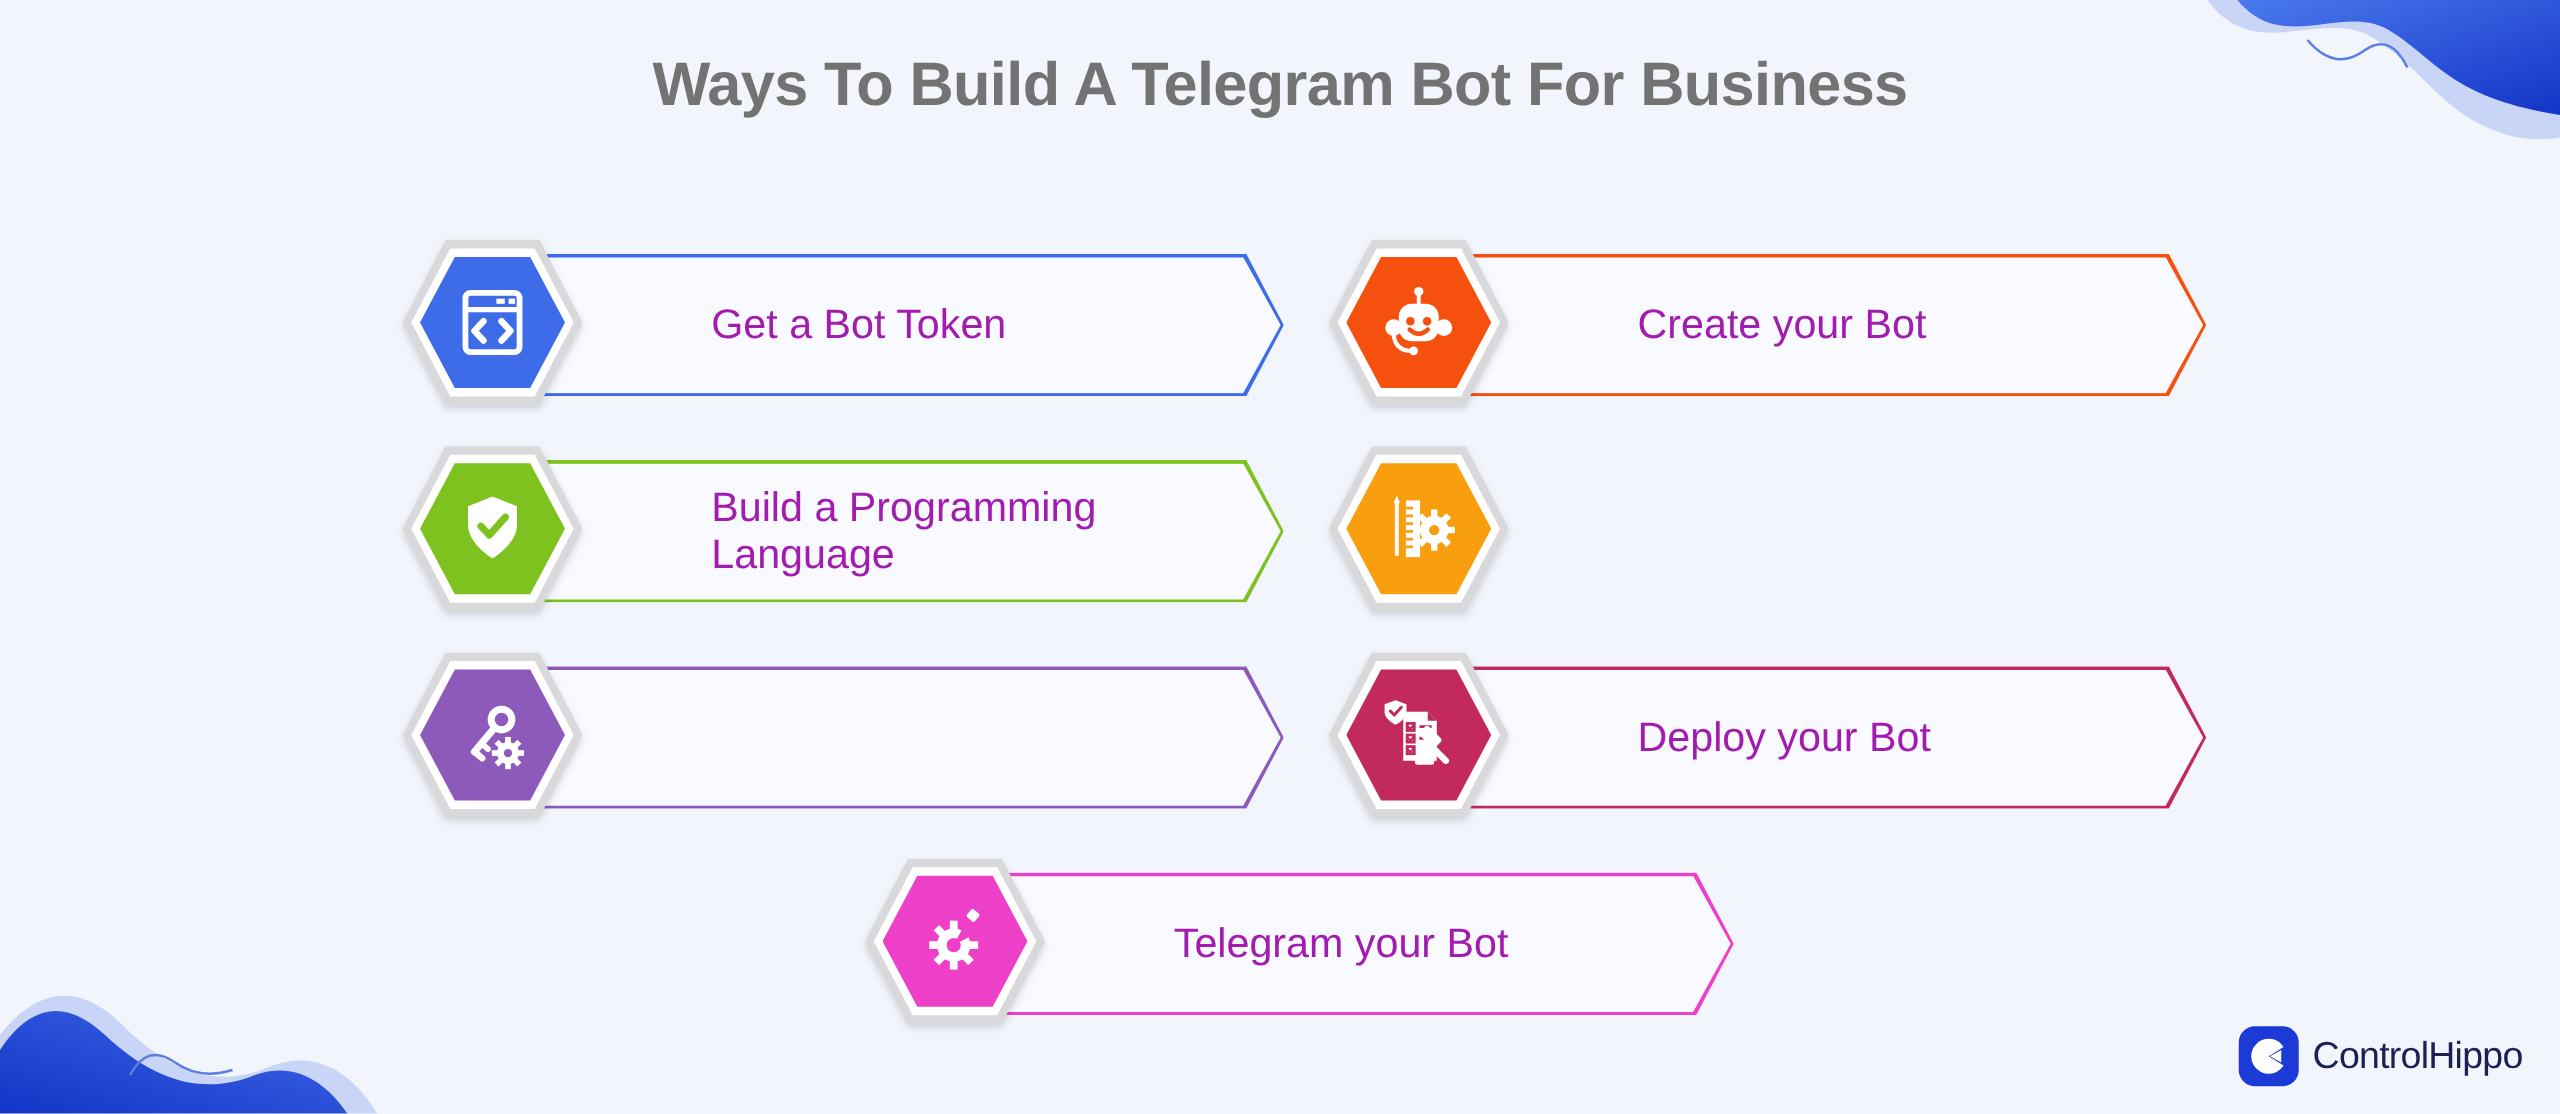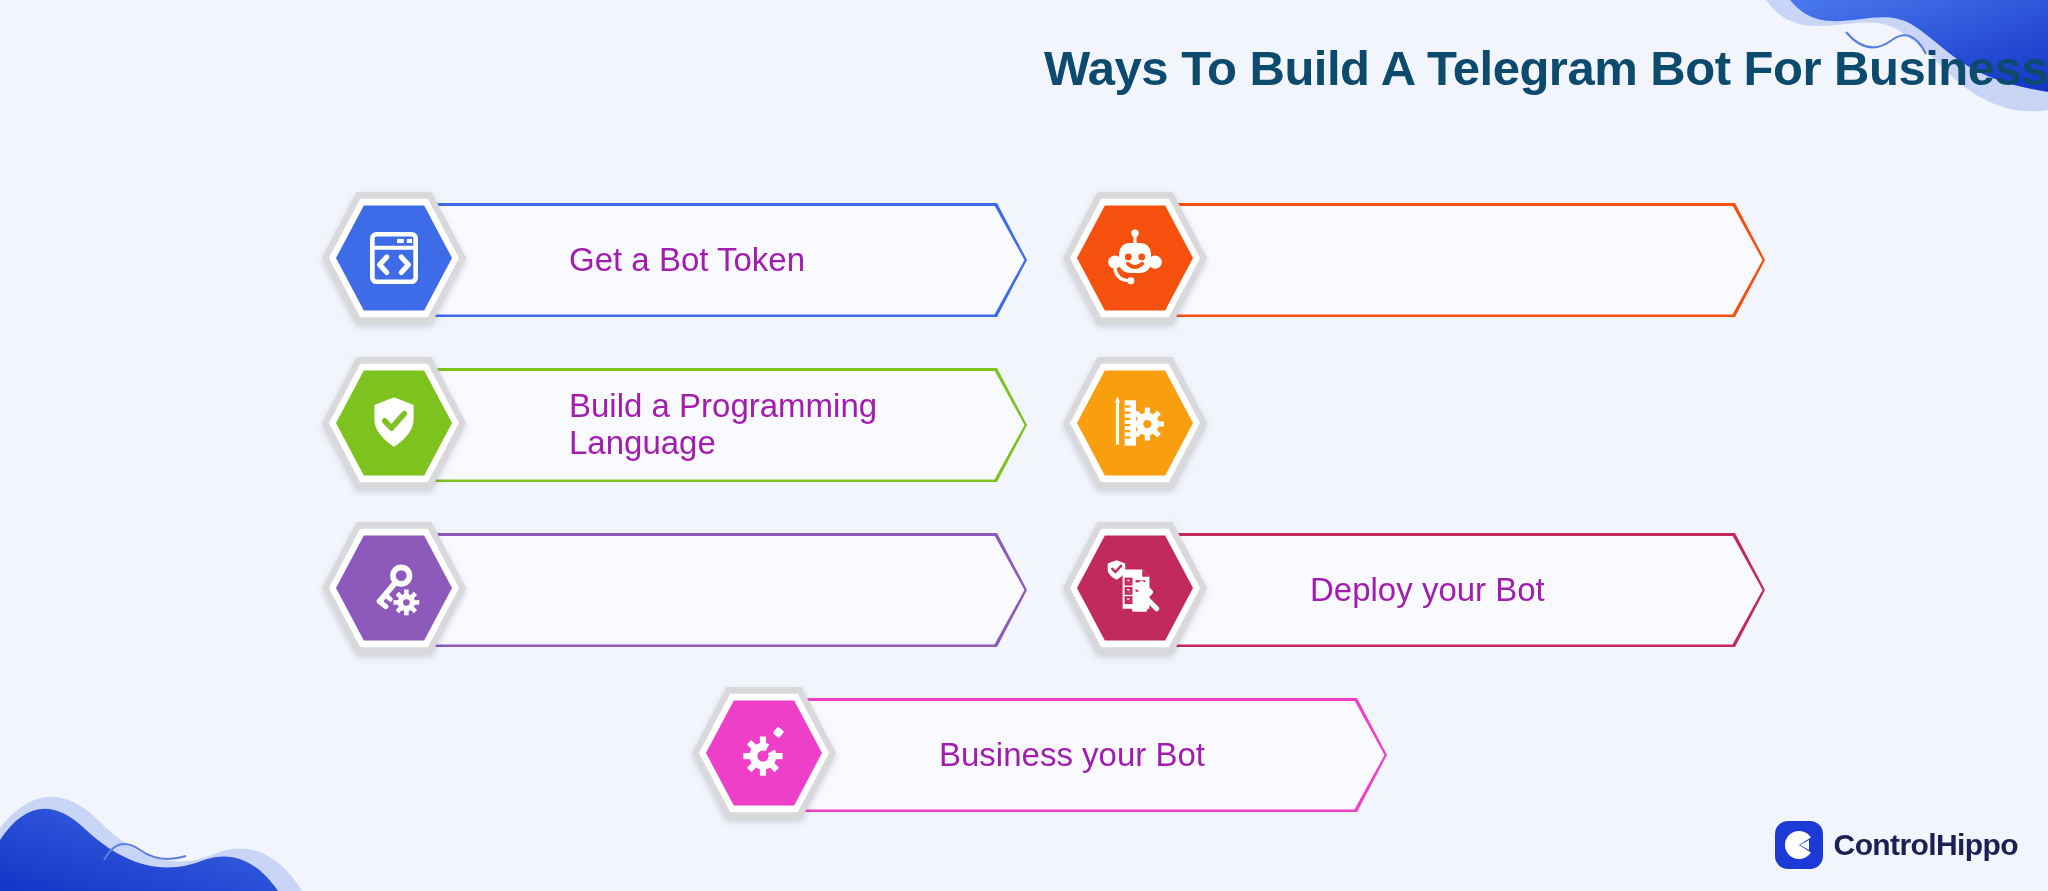--- a/index.html
+++ b/index.html
@@ -2,22 +2,22 @@
 <html><head>
 <meta charset="utf-8">
 <style>
   html,body{margin:0;padding:0;}
   body{
     width:2048px;height:891px;position:relative;overflow:hidden;
     background:#f2f5fb;
     font-family:"Liberation Sans","DejaVu Sans",sans-serif;
   }
   .title{
-    position:absolute;left:0;top:40px;width:2048px;text-align:right;
-    font-size:49px;font-weight:800;color:#0c4a6e;letter-spacing:-0.5px;
+    position:absolute;left:0;top:40px;width:2048px;text-align:center;
+    font-size:49px;font-weight:800;color:#737373;letter-spacing:-0.5px;
   }
   
   .step{position:absolute;height:140px;}
   .banner{position:absolute;left:62px;right:0;top:13px;bottom:13px;}
   .banner-border,.banner-fill{
     position:absolute;
     clip-path:polygon(0 0, calc(100% - 30px) 0, 100% 50%, calc(100% - 30px) 100%, 0 100%);
   }
   .banner-border{inset:0;background:var(--accent);}
   .banner-fill{inset:2.5px;background:#f8faff;}
@@ -30,21 +30,21 @@
        filter:drop-shadow(0 3px 3px rgba(40,50,80,0.18));}
   .hex-l{position:absolute;clip-path:polygon(24% 1.5%,76% 1.5%,100% 50%,76% 98.5%,24% 98.5%,0 50%);}
   .hex-gray{inset:0;background:#d9d9dc;}
   .hex-white{inset:7px;background:#ffffff;}
   .hex-fill{inset:14px;background:var(--accent);}
   .ic{position:absolute;left:50%;top:50%;width:66px;height:66px;transform:translate(-50%,-50%);}
   
   .logo{position:absolute;right:30px;bottom:22px;display:flex;align-items:center;gap:11px;}
   .logo-badge{width:48px;height:48px;border-radius:13px;background:#1b3ad6;position:relative;}
   .logo-badge svg{position:absolute;inset:0;}
-  .logo-text{font-size:30px;font-weight:700;color:#1c2153;letter-spacing:-0.6px;}
+  .logo-text{font-size:30px;font-weight:400;color:#1c2153;letter-spacing:-0.6px;}
   
   .wave{position:absolute;pointer-events:none;}
   .wave-tr{top:0;right:0;}
   .wave-bl{bottom:0;left:0;}
 </style>
 </head>
 <body>
 
 <svg class="wave wave-tr" width="300" height="130" viewBox="0 0 300 130">
   <defs>
@@ -90,20 +90,21 @@
       <polyline points="25,31 18,38.5 25,46" fill="none" stroke="#fff" stroke-width="5" stroke-linecap="round" stroke-linejoin="round"></polyline>
       <polyline points="39,31 46,38.5 39,46" fill="none" stroke="#fff" stroke-width="5" stroke-linecap="round" stroke-linejoin="round"></polyline>
     </svg>
   </div>
 </div>
 
 <div class="step" style="left: 1063px; top: 190px; width: 702px; --accent: #f5500e;">
   <div class="banner">
     <div class="banner-border"></div>
     <div class="banner-fill"></div>
+    <span class="step-label">Create your Bot</span>
   </div>
   <div class="hex">
     <div class="hex-l hex-gray"></div>
     <div class="hex-l hex-white"></div>
     <div class="hex-l hex-fill"></div>
     <svg class="ic" viewBox="0 0 64 64">
       <circle cx="32" cy="8" r="3.6" fill="#fff"></circle>
       <line x1="32" y1="11" x2="32" y2="18" stroke="#fff" stroke-width="3"></line>
       <circle cx="12.5" cy="36" r="6.5" fill="#fff"></circle>
       <circle cx="51.5" cy="36" r="6.5" fill="#fff"></circle>
@@ -260,21 +261,21 @@
       <line x1="41" y1="40" x2="53" y2="52" stroke="#fff" stroke-width="5" stroke-linecap="round"></line>
       <rect x="29" y="50" width="15" height="5" rx="2" fill="#fff"></rect>
     </svg>
   </div>
 </div>
 
 <div class="step" style="left: 692px; top: 685px; width: 695px; --accent: #ee3fc9;">
   <div class="banner">
     <div class="banner-border"></div>
     <div class="banner-fill"></div>
-    <span class="step-label">Business your Bot</span>
+    <span class="step-label">Telegram your Bot</span>
   </div>
   <div class="hex">
     <div class="hex-l hex-gray"></div>
     <div class="hex-l hex-white"></div>
     <div class="hex-l hex-fill"></div>
     <svg class="ic" viewBox="0 0 64 64">
       <g transform="translate(31,35)" fill="#fff">
         <g>
             <rect x="-3" y="-19" width="6" height="7.5"></rect>
           </g>

